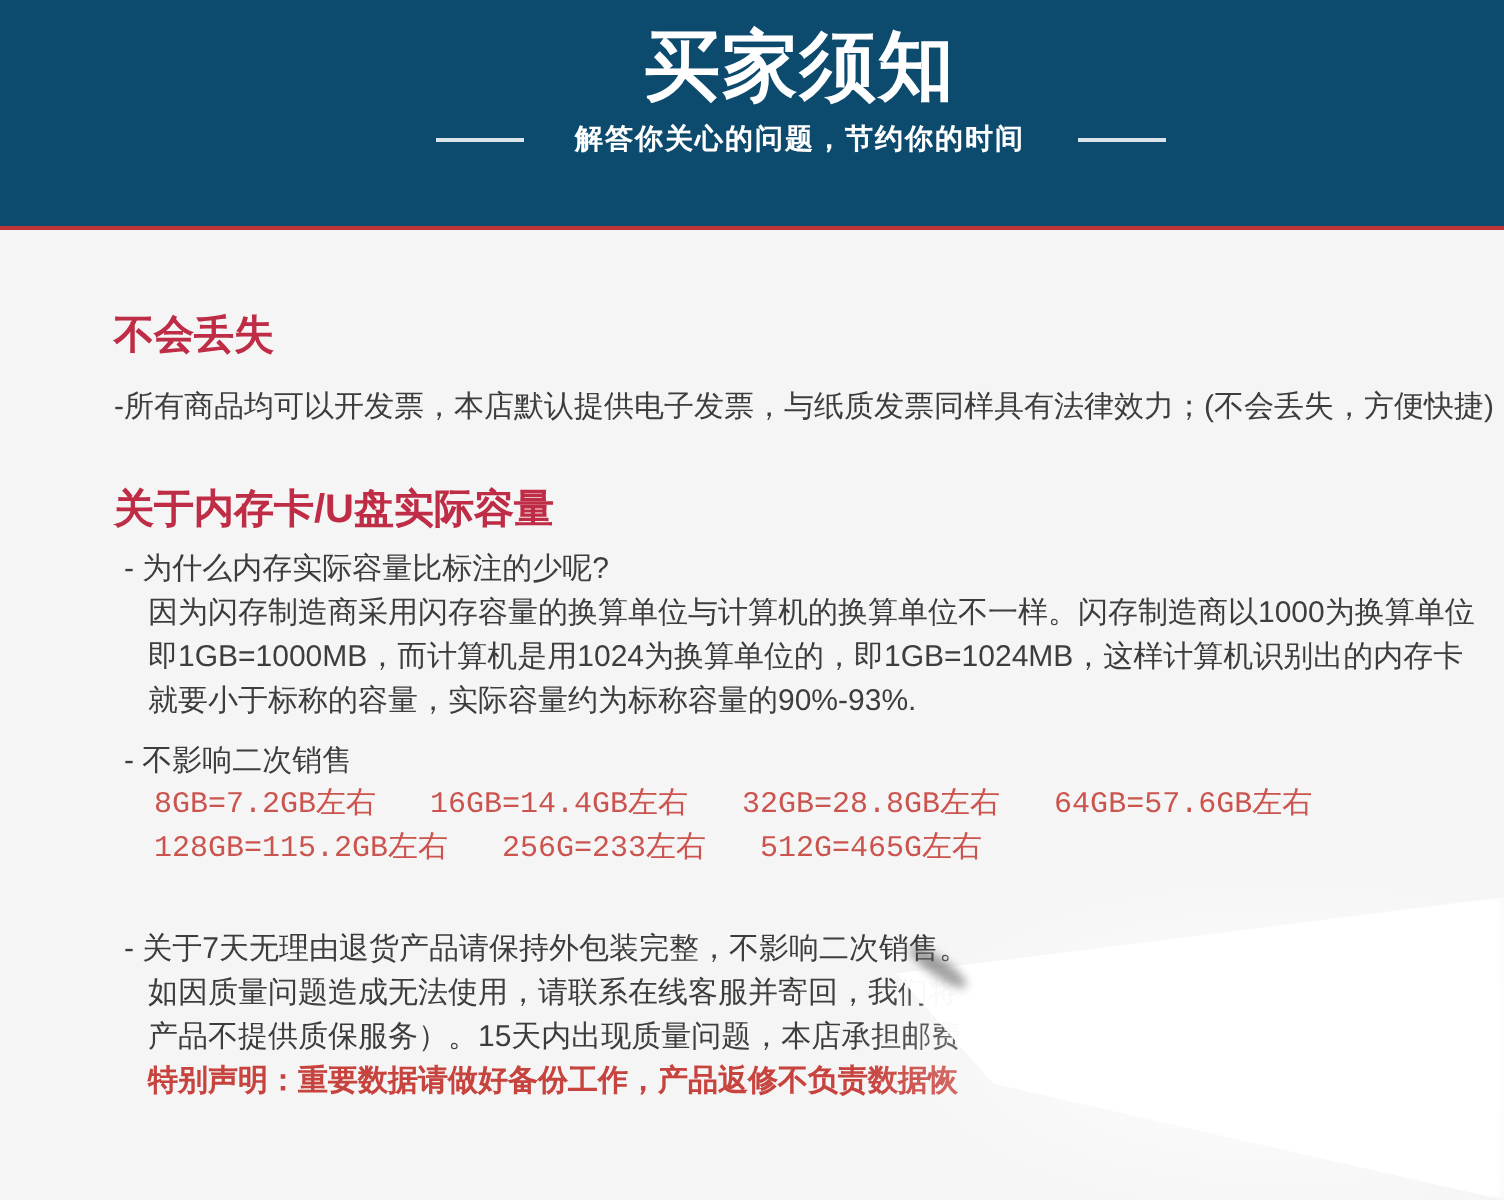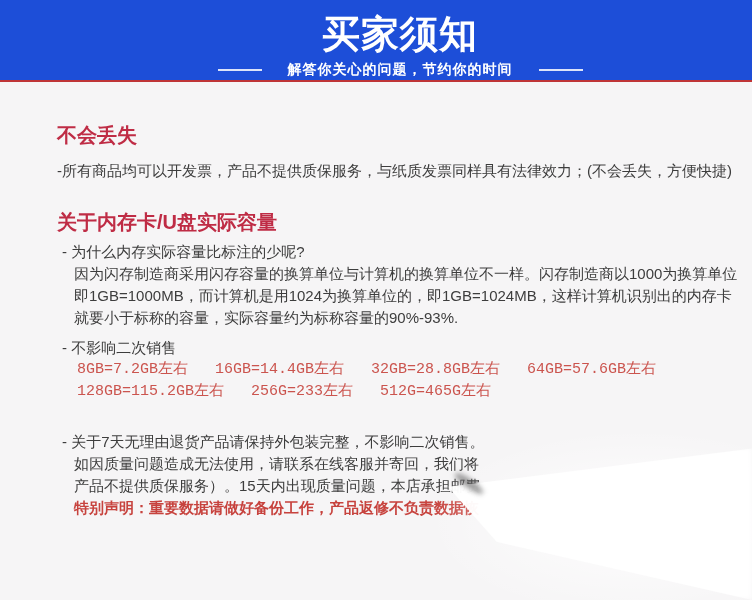--- a/index.html
+++ b/index.html
@@ -3,22 +3,22 @@
 <meta charset="utf-8">
 <style>
   html,body{margin:0;padding:0;}
   body{
     width:752px;height:600px;overflow:hidden;position:relative;
     background:#f6f5f6;
     font-family:"Liberation Sans","DejaVu Sans",sans-serif;
   }
   
   .banner{
-    width:752px;height:82px;box-sizing:border-box;
-    background:#1d4ed8;
+    width:752px;height:115px;box-sizing:border-box;
+    background:#0c4a6e;
     border-bottom:2px solid #bf3537;
     padding-top:12px;
     text-align:center;
     padding-left:48px;
   }
   .banner-title{
     margin:0;
     color:#ffffff;font-size:38px;font-weight:700;letter-spacing:1px;
     line-height:44px;
   }
@@ -85,21 +85,21 @@
     <span class="banner-subtitle">解答你关心的问题，节约你的时间</span>
     <span class="sub-dash"></span>
   </div>
 </div>
 
 <div class="content">
 
   <div class="sec sec1">
     <h2 class="sec-h">不会丢失</h2>
     <div class="sec-body">
-      <div class="line">-所有商品均可以开发票，产品不提供质保服务，与纸质发票同样具有法律效力；(不会丢失，方便快捷)</div>
+      <div class="line">-所有商品均可以开发票，本店默认提供电子发票，与纸质发票同样具有法律效力；(不会丢失，方便快捷)</div>
     </div>
   </div>
 
   <div class="sec sec2">
     <h2 class="sec-h">关于内存卡/U盘实际容量</h2>
     <div class="sec-body">
       <div class="line ind1">- 为什么内存实际容量比标注的少呢?</div>
       <div class="line ind2">因为闪存制造商采用闪存容量的换算单位与计算机的换算单位不一样。闪存制造商以1000为换算单位</div>
       <div class="line ind2">即1GB=1000MB，而计算机是用1024为换算单位的，即1GB=1024MB，这样计算机识别出的内存卡</div>
       <div class="line ind2">就要小于标称的容量，实际容量约为标称容量的90%-93%.</div>

